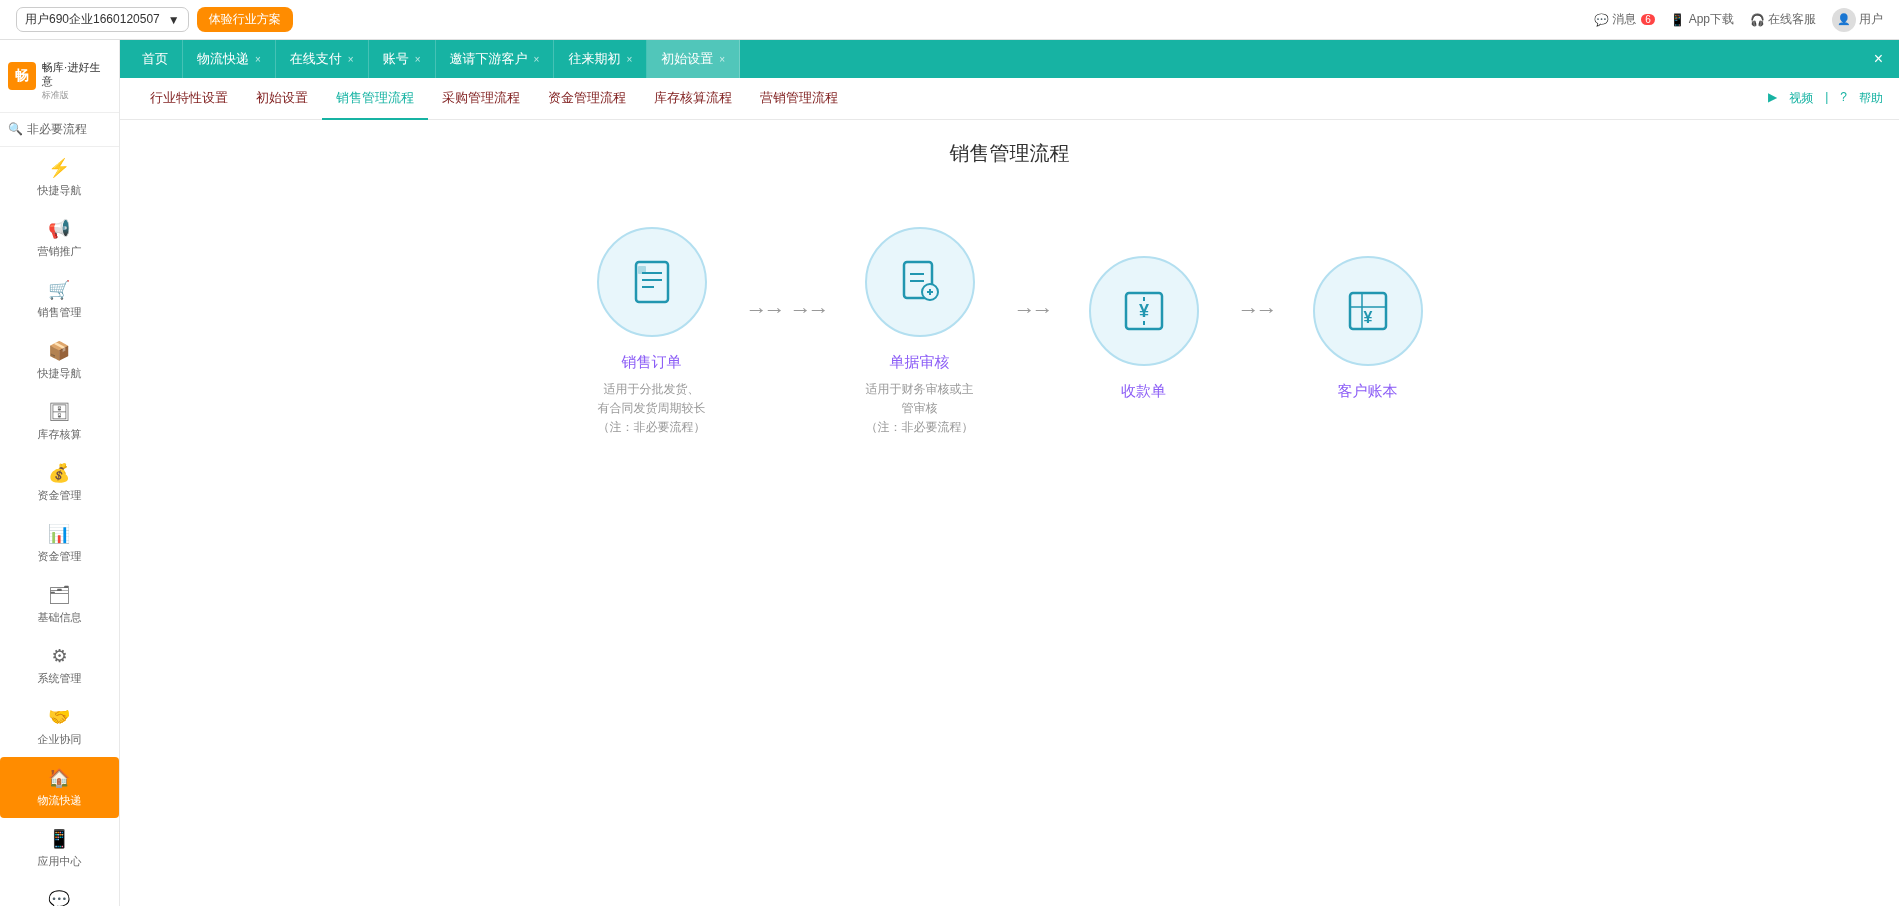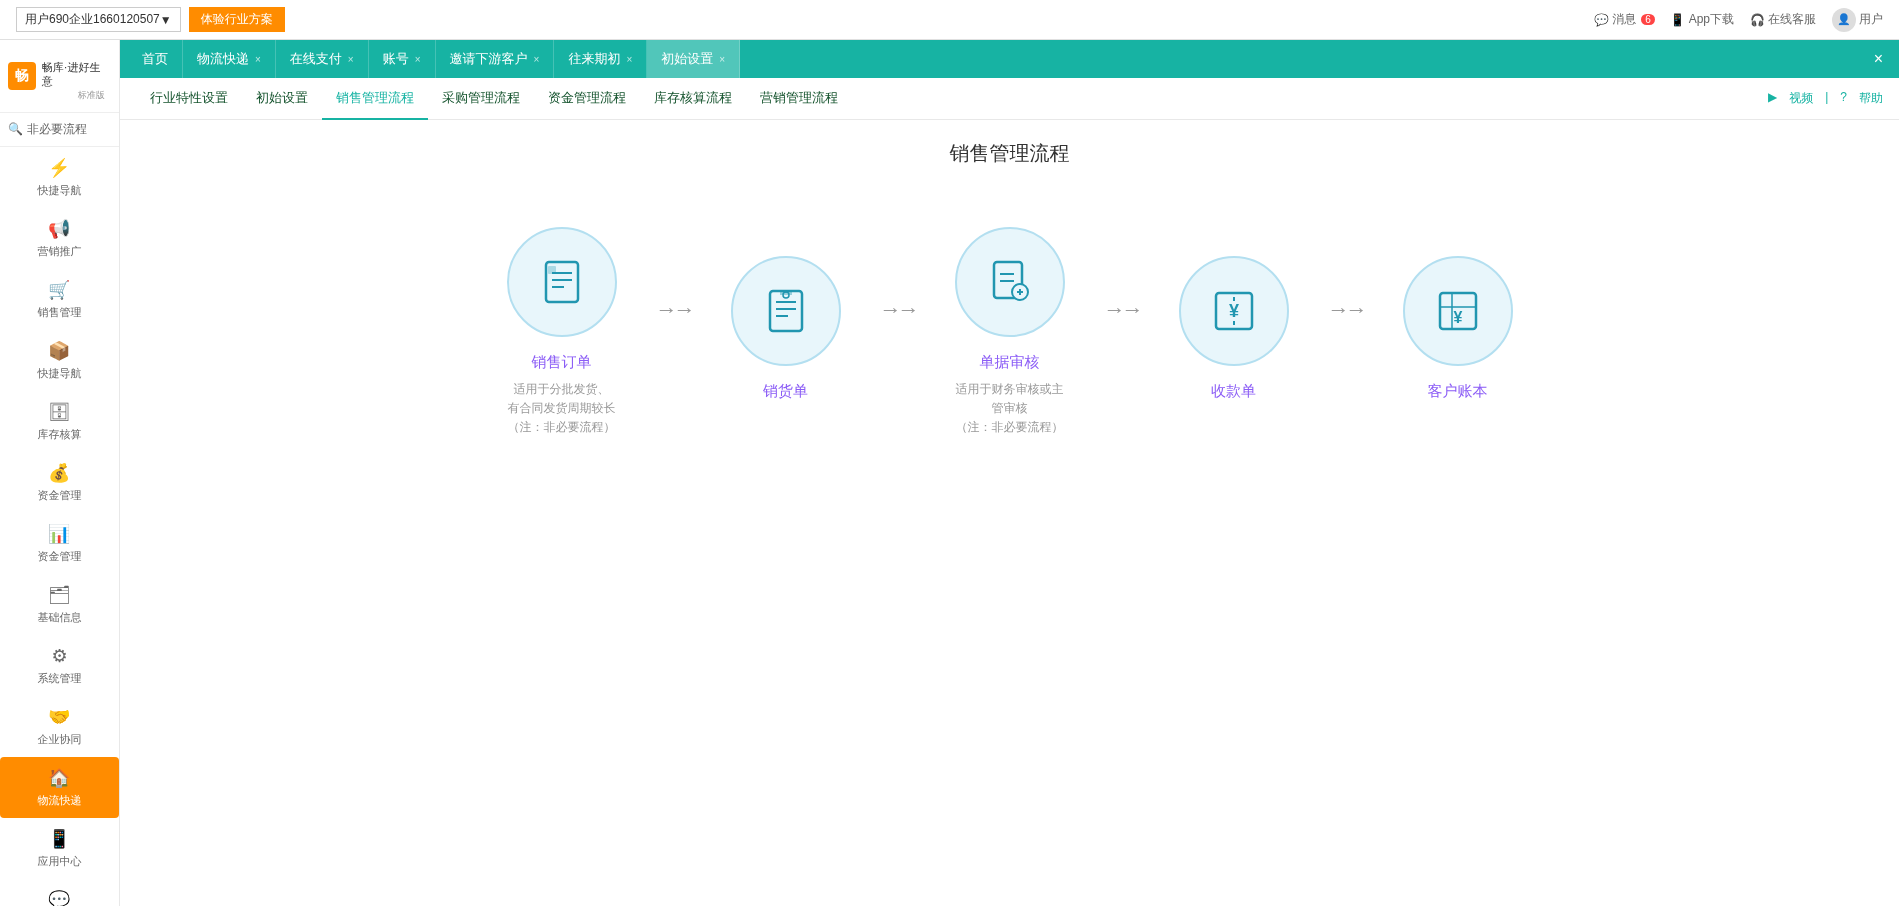--- a/index.html
+++ b/index.html
@@ -14,34 +14,34 @@
       align-items: center;
       justify-content: space-between;
       padding: 0 16px;
       position: fixed;
       top: 0; left: 0; right: 0;
       z-index: 100;
     }
     .top-bar-left { display: flex; align-items: center; gap: 8px; }
     .user-select {
       border: 1px solid #ccc;
-      border-radius: 0;
+      border-radius: 7px;
       padding: 3px 8px;
       font-size: 12px;
       color: #333;
       display: flex;
       align-items: center;
-      gap: 0;
+      gap: 8px;
       cursor: pointer;
     }
     .trial-btn {
       background: #ff8c00;
       color: #fff;
       border: none;
-      border-radius: 0;
+      border-radius: 8px;
       padding: 4px 12px;
       font-size: 12px;
       cursor: pointer;
     }
     .top-bar-right { display: flex; align-items: center; gap: 16px; font-size: 12px; color: #666; }
     .top-bar-right .icon-item { display: flex; align-items: center; gap: 3px; cursor: pointer; }
     .badge { background: #f44; color: #fff; border-radius: 8px; font-size: 10px; padding: 0 4px; margin-left: 2px; }
 
     
     .sidebar {
@@ -65,21 +65,21 @@
       border-bottom: 1px solid #eee;
     }
     .logo-icon {
       width: 28px; height: 28px;
       background: #ff8c00;
       border-radius: 4px;
       display: flex; align-items: center; justify-content: center;
       color: #fff; font-size: 14px; font-weight: bold;
     }
     .logo-text { font-size: 11px; color: #333; line-height: 1.3; margin-top: 10px; }
-    .logo-badge { font-size: 9px; color: #999; margin-left: 36px; }
+    .logo-badge { font-size: 9px; color: #999; }
 
     .search-menu {
       padding: 8px 8px;
       display: flex;
       align-items: center;
       gap: 4px;
       color: #666;
       cursor: pointer;
       border-bottom: 1px solid #eee;
       font-size: 12px;
@@ -141,21 +141,21 @@
       height: 42px;
       background: #fff;
     }
     .sub-nav-item {
       padding: 0 14px;
       height: 42px;
       display: flex;
       align-items: center;
       cursor: pointer;
       font-size: 13px;
-      color: #14532d;
+      color: #7f1d1d;
       border-bottom: 2px solid transparent;
     }
     .sub-nav-item.active { color: #17b3a3; border-bottom: 2px solid #17b3a3; }
     .sub-nav-right { margin-left: auto; display: flex; gap: 12px; font-size: 12px; color: #17b3a3; cursor: pointer; }
 
     
     .page-content {
       padding: 20px 40px;
       background: #fff;
       min-height: calc(100vh - 120px);
@@ -402,34 +402,20 @@
     <line x1="16" y1="17" x2="36" y2="17" stroke="#2196b0" stroke-width="2"></line>
     <line x1="16" y1="24" x2="36" y2="24" stroke="#2196b0" stroke-width="2"></line>
     <line x1="16" y1="31" x2="28" y2="31" stroke="#2196b0" stroke-width="2"></line>
     <rect x="12" y="10" width="8" height="8" rx="1" fill="#2196b0" opacity="0.3"></rect>
   </svg>
     </div>
     <div class="flow-label">销售订单</div>
     <div class="flow-desc"><span>适用于分批发货、</span><br><span>有合同发货周期较长</span><br><span>（注：非必要流程）</span><br></div>
   </div>
         <div class="flow-arrow">→→</div>
-        <div class="flow-item">
-    <div class="flow-circle">
-      <svg viewBox="0 0 52 52" fill="none" xmlns="http://www.w3.org/2000/svg">
-    <rect x="10" y="6" width="32" height="40" rx="3" stroke="#2196b0" stroke-width="2.5" fill="none"></rect>
-    <line x1="16" y1="17" x2="36" y2="17" stroke="#2196b0" stroke-width="2"></line>
-    <line x1="16" y1="24" x2="36" y2="24" stroke="#2196b0" stroke-width="2"></line>
-    <line x1="16" y1="31" x2="28" y2="31" stroke="#2196b0" stroke-width="2"></line>
-    <path d="M20 10 L32 10 L32 6 L20 6 Z" fill="#2196b0" opacity="0.4"></path>
-    <circle cx="26" cy="10" r="3" fill="none" stroke="#2196b0" stroke-width="1.5"></circle>
-  </svg>
-    </div>
-    <div class="flow-label">销货单</div>
-    <div class="flow-desc"></div>
-  </div>
         <div class="flow-arrow">→→</div>
         <div class="flow-item">
     <div class="flow-circle">
       <svg viewBox="0 0 52 52" fill="none" xmlns="http://www.w3.org/2000/svg">
     <rect x="10" y="6" width="28" height="36" rx="3" stroke="#2196b0" stroke-width="2.5" fill="none"></rect>
     <circle cx="36" cy="36" r="8" fill="#e8f6fb" stroke="#2196b0" stroke-width="2"></circle>
     <line x1="33" y1="36" x2="39" y2="36" stroke="#2196b0" stroke-width="2"></line>
     <line x1="36" y1="33" x2="36" y2="39" stroke="#2196b0" stroke-width="2"></line>
     <line x1="16" y1="18" x2="30" y2="18" stroke="#2196b0" stroke-width="2"></line>
     <line x1="16" y1="25" x2="30" y2="25" stroke="#2196b0" stroke-width="2"></line>

